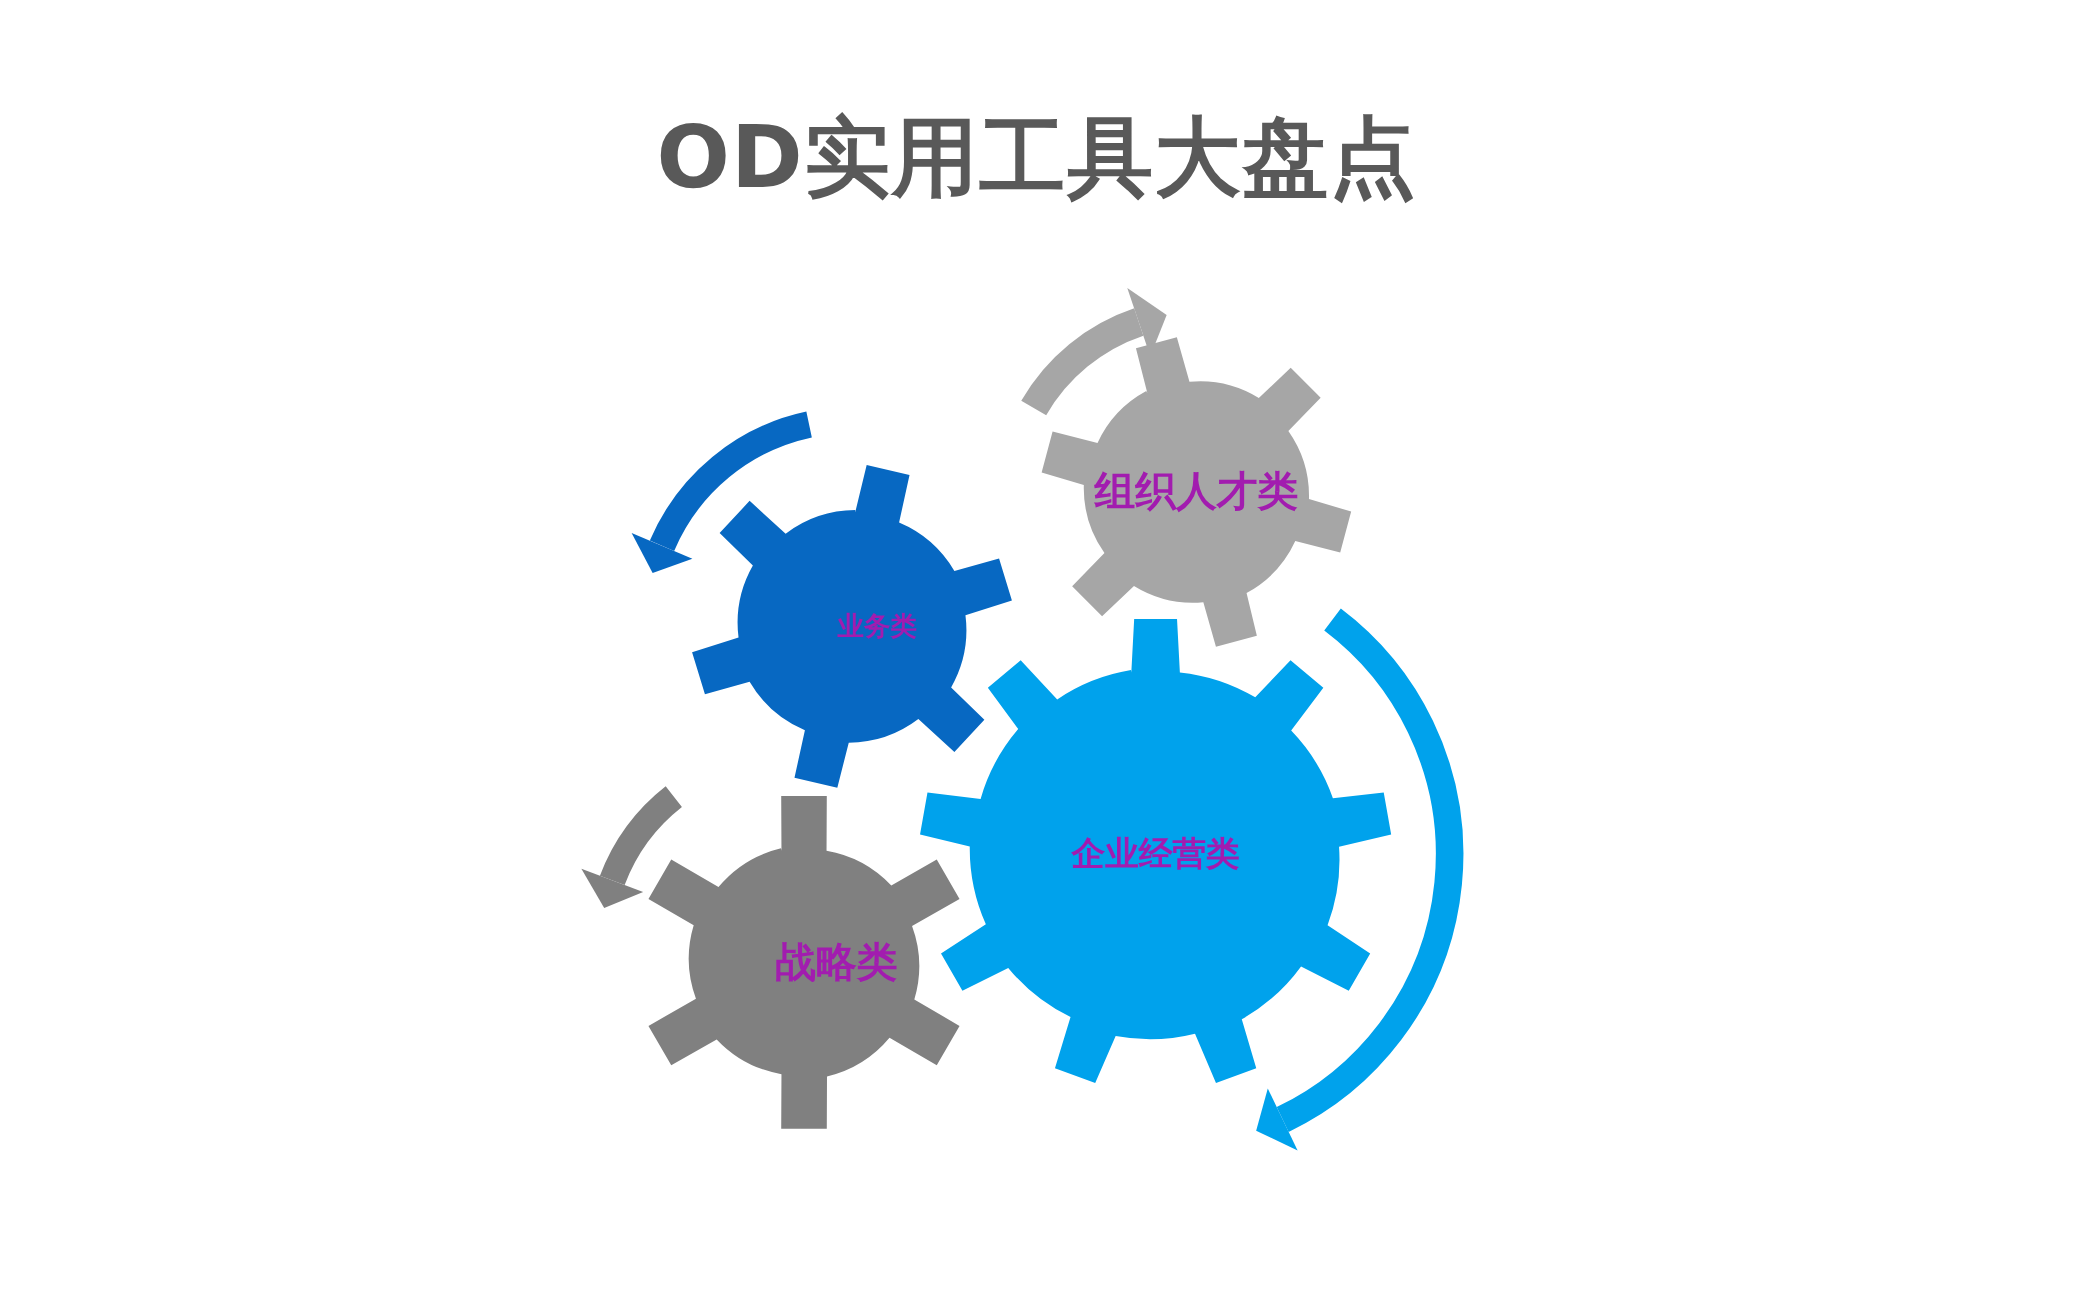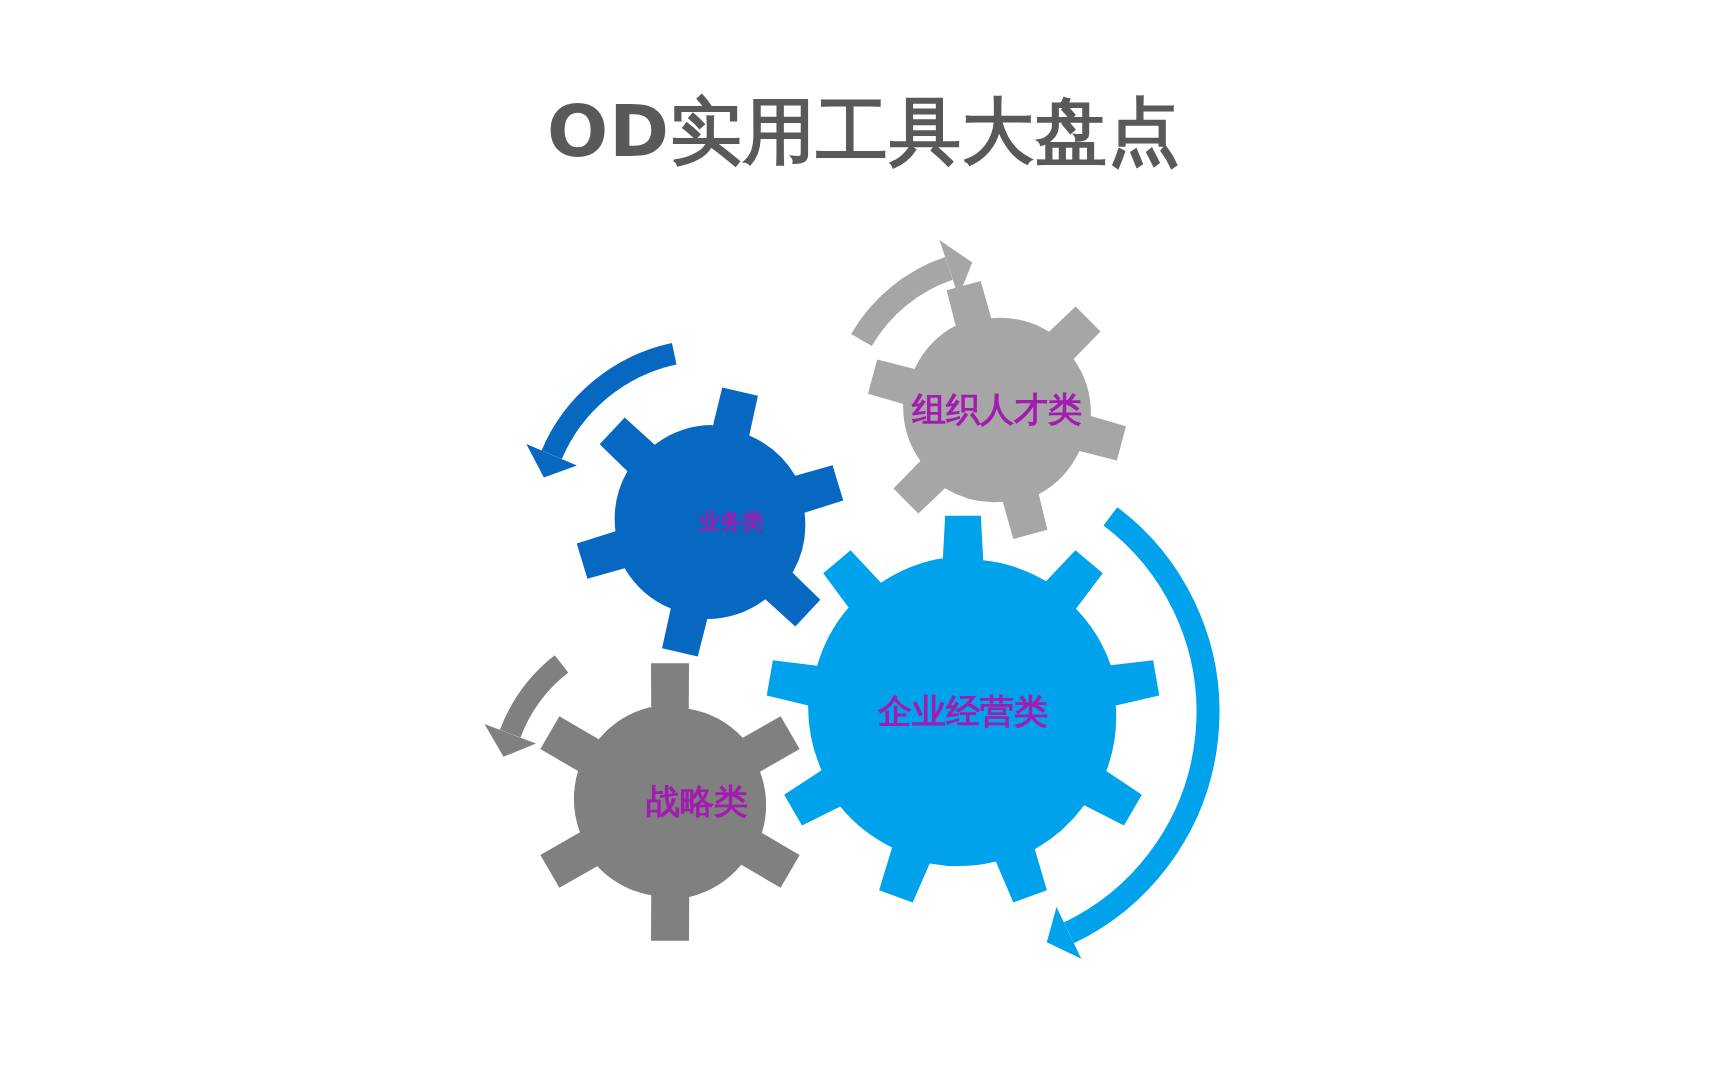--- a/index.html
+++ b/index.html
@@ -39,14 +39,14 @@
       <polygon points="535.9675287339179,743.3931756968091 503.4963838825911,756.7341294691585 484.48235198195925,724.0469467407676" fill="#808080"></polygon>
     </g>
   <path id="gear-0" d="M712.6525556787391,427.0370390711663 L722.2353983267003,387.555606186844 L757.9394399250986,395.79853368653806 L749.2449208333314,435.48505222341316 A97,97 0 0 1 795.3259115680618,475.8644517201833 L832.5499596019426,465.3739688697661 L843.2633957848534,500.41603966160227 L804.546602998274,512.7296245228808 A97,97 0 0 1 792.6175126118757,572.8266328790977 L820.3145612752423,599.818362682922 L795.3239558597548,626.6175059750642 L765.3016821649425,599.2445722994677 A97,97 0 0 1 707.2916010438139,618.9621811589144 L697.7646016732997,656.444393813156 L662.0605600749016,648.201466313462 L670.7550791666686,608.5149477765868 A97,97 0 0 1 624.6740884319382,568.1355482798167 L587.4500403980574,578.626031130234 L576.7366042151466,543.5839603383977 L615.453397001726,531.2703754771192 A97,97 0 0 1 627.3824873881243,471.17336712090236 L599.6854387247577,444.18163731707796 L624.6760441402452,417.3824940249358 L654.6983178350575,444.7554277005324 A97,97 0 0 1 712.7083989561862,425.0378188410856 Z" fill="#0768C2"></path>
   <path id="gear-1" d="M956.0935635149866,327.594518057974 L946.6229737612266,290.15779029349494 L980.7066796366404,281.02508882911786 L991.2232722033032,318.181540984599 A94,94 0 0 1 1049.0188056288744,331.70540337325065 L1075.5978849321086,306.4511106568545 L1100.5488893431454,331.40211506789126 L1073.6287541453291,359.0879774696123 A94,94 0 0 1 1090.8145124722575,415.90230883575543 L1125.974911170882,426.29332036335956 L1116.8422097065052,460.3770262387734 L1079.405481942026,450.90643648501333 A94,94 0 0 1 1038.7957068433832,494.1969054625048 L1047.3770262387734,529.8422097065051 L1013.2933203633595,538.9749111708821 L1002.7767277966968,501.818459015401 A94,94 0 0 1 944.9811943711256,488.29459662674935 L918.4021150678913,513.5488893431456 L893.4511106568544,488.5978849321087 L920.3712458546709,460.9120225303877 A94,94 0 0 1 903.1854875277425,404.09769116424457 L868.0250888291179,393.7066796366405 L877.1577902934949,359.6229737612266 L914.594518057974,369.09356351498667 A94,94 0 0 1 955.2042931566167,325.8030945374952 Z" fill="#A6A6A6"></path>
   <path id="gear-3" d="M651.222552663983,708.8742384109364 L650.9998198591974,663.2953023339979 L689.0001801408026,663.2953023339979 L688.777447336017,708.8742384109364 A97,97 0 0 1 742.7607737541546,737.8527490636058 L780.6217017325966,716.1930124885833 L799.6218818733993,749.1022898454146 L760.0379989509106,771.6988656166834 A97,97 0 0 1 761.9335357709298,832.9390530019128 L799.6218818733993,854.8977101545854 L780.6217017325966,887.8069875114167 L741.2605516148936,864.8246272057469 A97,97 0 0 1 689.1727620167752,897.0863039383071 L689.0001801408026,940.7046976660021 L650.9998198591974,940.7046976660021 L651.222552663983,895.1257615890636 A97,97 0 0 1 597.2392262458454,866.1472509363942 L559.3782982674034,887.8069875114168 L540.3781181266007,854.8977101545854 L579.9620010490894,832.3011343833167 A97,97 0 0 1 578.0664642290702,771.0609469980873 L540.3781181266007,749.1022898454146 L559.3782982674034,716.1930124885832 L598.7394483851064,739.1753727942531 A97,97 0 0 1 650.8272379832248,706.913696061693 Z" fill="#808080"></path>
   <path id="gear-2" d="M942.7647722906603,560.3440223415141 L945.1453817010373,515.8107734726539 L980.8546182989627,515.8107734726539 L983.2352277093397,560.3440223415141 A155,155 0 0 1 1046.0531532217444,581.1291715471876 L1075.4305728338331,550.2336058006604 L1102.7854350976945,573.1870606371718 L1075.9836671157602,608.8317346996903 A155,155 0 0 1 1110.7445535079069,665.1326669336811 L1153.1082494110453,660.3487318077497 L1159.3090932721523,695.5154648635339 L1115.8657930051254,705.5930249794325 A155,155 0 0 1 1106.3046352099086,771.0659083342924 L1141.832163270983,794.6320602418969 L1123.9775449720203,825.5571662854493 L1084.2203154333442,805.3522100768939 A155,155 0 0 1 1034.8108854435786,849.3615547808383 L1046.8785204383194,890.2509293358058 L1013.3228143133507,902.4642075550785 L995.8545050565607,861.4308585851277 A155,155 0 0 1 929.7160242891052,863.384203141796 L912.6771856866493,902.4642075550785 L879.1214795616806,890.2509293358058 L892.1157066266612,847.5891476223759 A155,155 0 0 1 840.1951052799454,806.5725004046965 L802.0224550279797,825.5571662854493 L784.167836729017,794.632060241897 L821.5444568573162,770.303767581592 A155,155 0 0 1 808.135961334677,705.509273671974 L766.6909067278476,695.5154648635339 L772.8917505889547,660.3487318077498 L817.1618278276791,665.737406715182 A155,155 0 0 1 848.5394222029879,607.4831299245229 L823.2145649023054,573.1870606371718 L850.5694271661669,550.2336058006604 L881.0185003682134,582.8178273981918 A155,155 0 0 1 942.500259510146,558.3615912610111 Z" fill="#00A2EC"></path>
 </svg>
 
 <div class="gear-label" id="label-0" style="left: 710px; top: 522px; font-size: 22px; margin-left: 21px;">业务类</div>
 <div class="gear-label" id="label-1" style="left: 997px; top: 410px; font-size: 34px;">组织人才类</div>
-<div class="gear-label" id="label-2" style="left: 963px; top: 712px; font-size: 34px;">企业经营类</div>
+<div class="gear-label" id="label-2" style="left: 963px; top: 712px; font-size: 28px;">企业经营类</div>
 <div class="gear-label" id="label-3" style="left: 697px; top: 802px; font-size: 34px;">战略类</div>
 
 </body></html>

